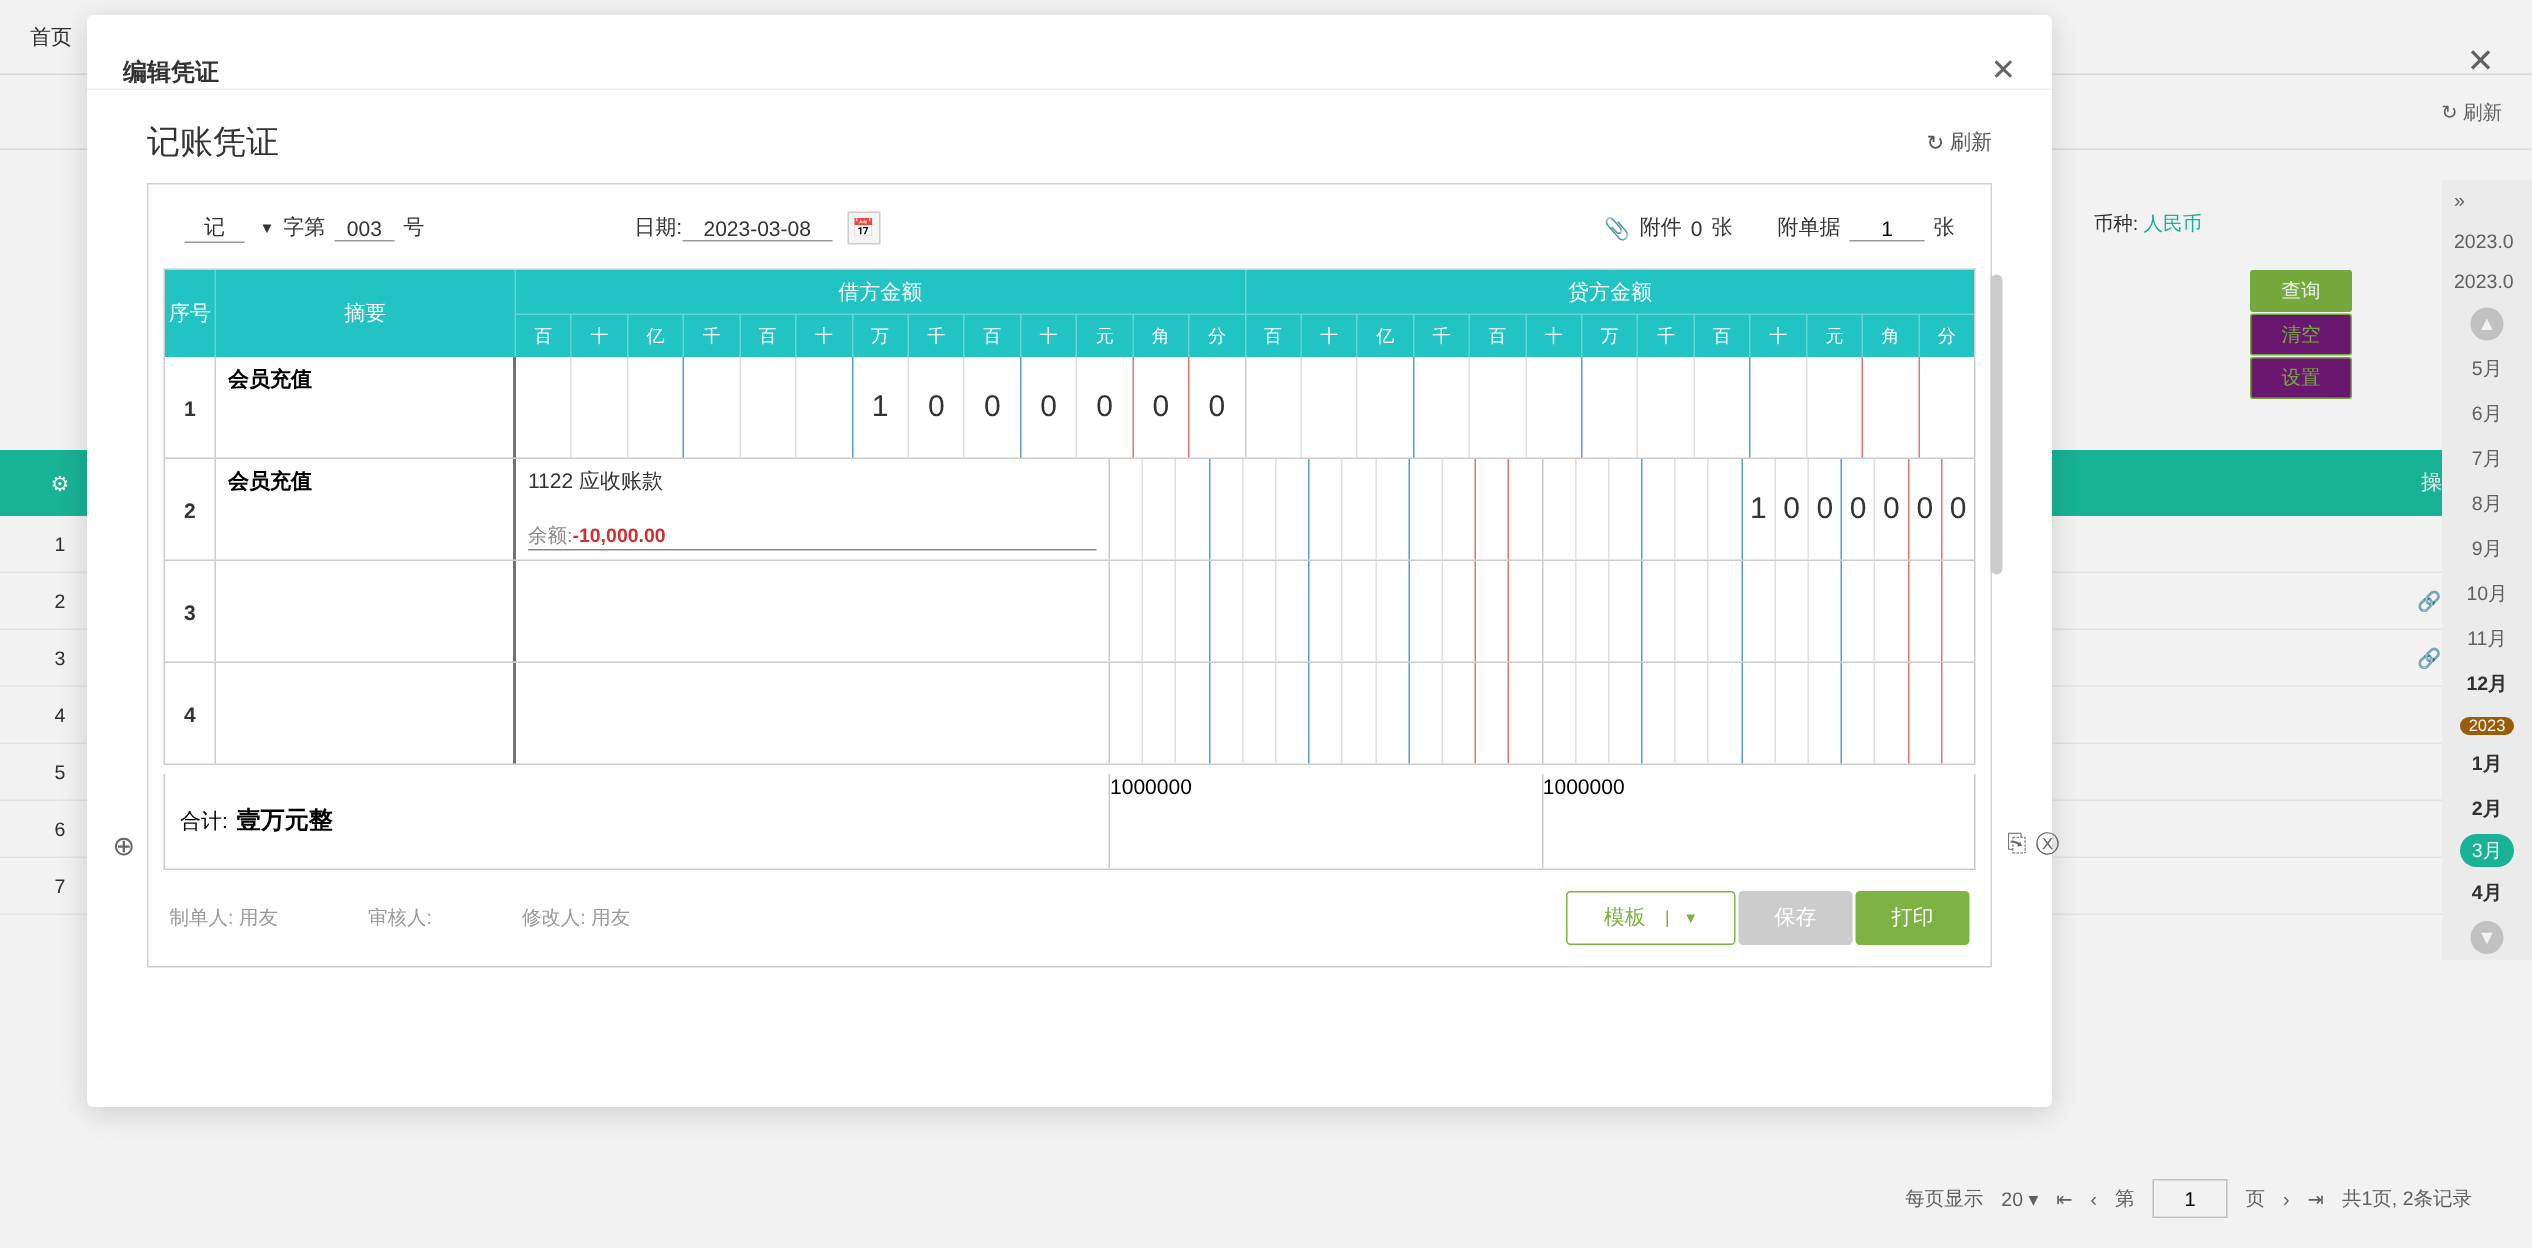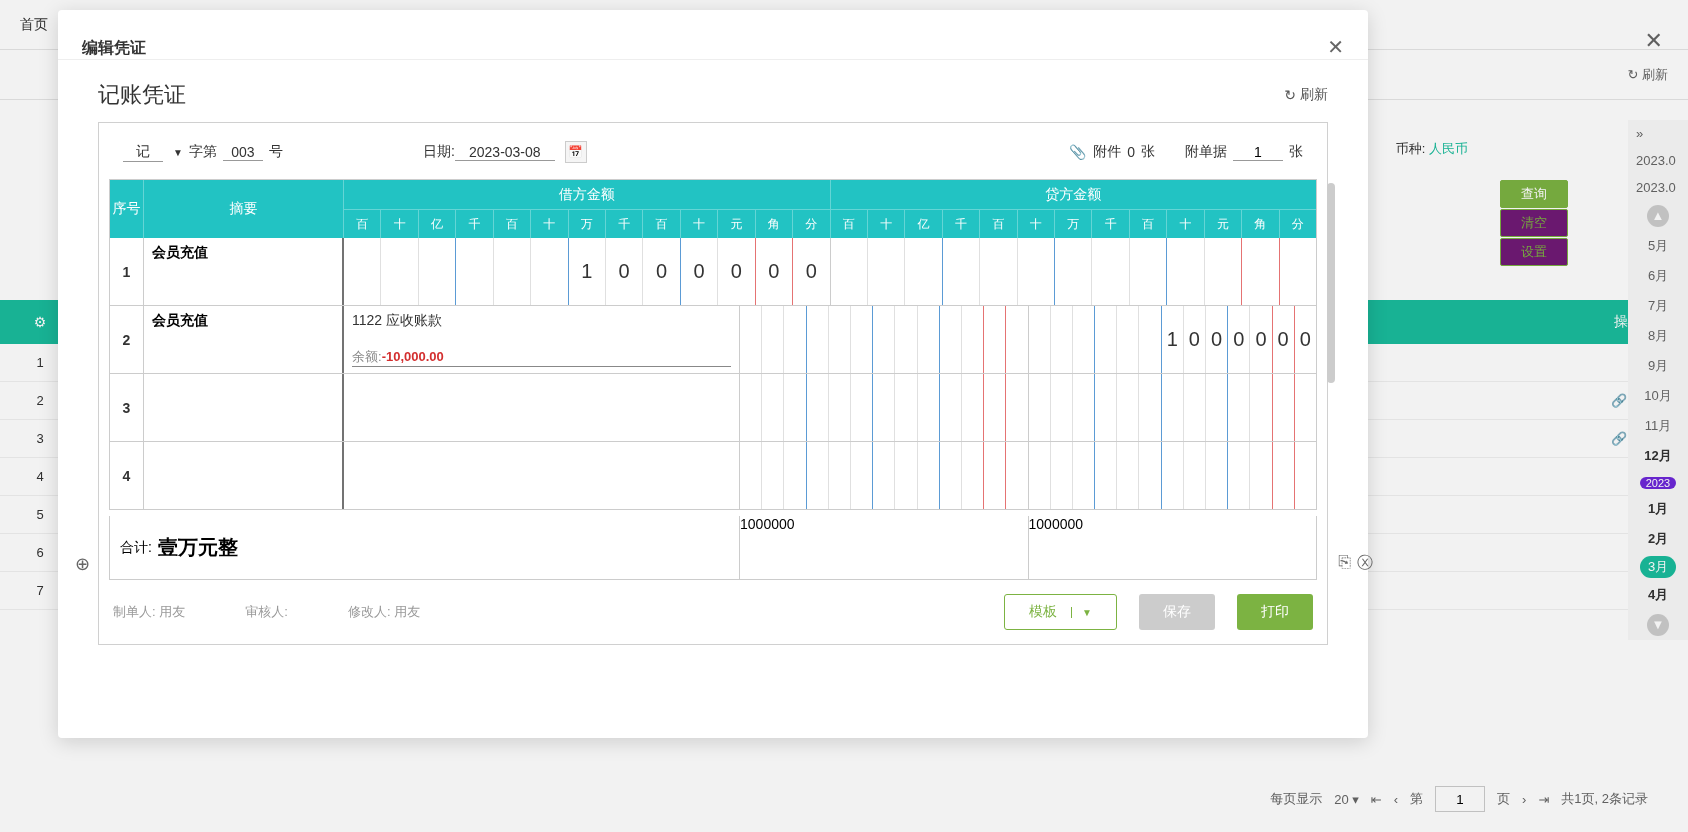--- a/index.html
+++ b/index.html
@@ -22,21 +22,21 @@
 .bg-row { height: 38px; border-bottom: 1px solid #f0f0f0; display: flex; align-items: center; padding: 0 20px; font-size: 13px; }
 .bg-row span:first-child { width: 40px; text-align: center; color: #333; }
 .bg-row .icons { margin-left: auto; display: flex; gap: 12px; color: #aaa; }
 .bg-pagination { position: absolute; bottom: 20px; right: 40px; font-size: 13px; color: #666; display: flex; align-items: center; gap: 12px; }
 .bg-pagination input { width: 50px; height: 26px; border: 1px solid #ccc; text-align: center; }
 
 
 .year-sidebar { position: absolute; right: 0; top: 120px; width: 60px; background: #f8f8f8; font-size: 13px; color: #666; }
 .year-sidebar .yr { padding: 6px 8px; text-align: left; }
 .year-sidebar .mo { padding: 6px 12px; text-align: center; }
-.year-sidebar .yr-badge { background: #6d28d9; color: #fff; border-radius: 10px; padding: 0 6px; font-size: 11px; display: inline-block; }
+.year-sidebar .yr-badge { background: #a16207; color: #fff; border-radius: 10px; padding: 0 6px; font-size: 11px; display: inline-block; }
 .year-sidebar .mo.sel { background: #1abc9c; color: #fff; border-radius: 12px; display: inline-block; padding: 2px 8px; margin: 2px 10px; }
 .year-sidebar .mo.bold { font-weight: bold; color: #333; }
 .year-sidebar .circ { width: 22px; height: 22px; border-radius: 50%; background: #ccc; margin: 4px auto; color: #fff; text-align: center; line-height: 22px; }
 .close-bg { position: absolute; top: 28px; right: 25px; font-size: 22px; color: #666; }
 
 
 .modal-backdrop { position: absolute; inset: 0; background: rgba(0,0,0,0.05); }
 .modal { position: absolute; left: 58px; top: 10px; width: 1310px; height: 728px; background: #fff; border-radius: 4px; box-shadow: 0 4px 20px rgba(0,0,0,0.15); }
 .modal-header { height: 50px; display: flex; align-items: flex-end; padding: 0 24px; border-bottom: 1px solid #eee; }
 .modal-header h3 { font-size: 16px; font-weight: bold; color: #333; }
@@ -81,27 +81,27 @@
 .vt-row .digit { flex: 1; border-right: 1px solid #e0e0e0; display: flex; align-items: center; justify-content: center; font-size: 20px; color: #333; }
 .vt-row .digit:last-child { border-right: none; }
 
 
 .amt-cells .digit:nth-child(3n+3) { border-right-color: #5b9bd5; }
 .amt-cells .digit:nth-child(11) { border-right-color: #e57373; }
 .amt-cells .digit:nth-child(12) { border-right-color: #e57373; }
 
 .vt-total { display: flex; height: 64px; border: 1px solid #ccc; border-top: none; background: #fff; font-size: 14px; margin-top: 6px; }
 .vt-total .lbl { width: 630px; border-right: 1px solid #ccc; display: flex; align-items: center; padding-left: 10px; }
-.vt-total .lbl b { margin-left: 6px; font-size: 20px; }
+.vt-total .lbl b { margin-left: 6px; font-size: 16px; }
 .vt-total .col-amt { flex: 1; display: flex; border-right: 1px solid #ccc; }
 .vt-total .col-amt:last-child { border-right: none; }
 
 .voucher-footer { display: flex; align-items: center; padding: 14px 4px 0; font-size: 13px; color: #999; }
 .voucher-footer .meta { margin-right: 60px; }
-.voucher-footer .btns { margin-left: auto; display: flex; gap: 22px; }
+.voucher-footer .btns { margin-left: auto; display: flex; gap: 2px; }
 .btn { height: 36px; padding: 0 24px; border-radius: 3px; font-size: 14px; cursor: pointer; border: 1px solid transparent; }
 .btn.tpl { border: 1px solid #7cb342; color: #7cb342; background: #fff; display: flex; align-items: center; }
 .btn.tpl .dd { border-left: 1px solid #7cb342; padding-left: 10px; margin-left: 14px; font-size: 10px; }
 .btn.save { background: #ccc; color: #fff; border: none; }
 .btn.print { background: #7cb342; color: #fff; border: none; }
 
 .side-controls { position: absolute; left: -24px; top: 430px; font-size: 18px; color: #666; }
 .side-controls-r { position: absolute; right: -46px; top: 430px; font-size: 16px; color: #666; display: flex; gap: 6px; }
 
 .scroll-thumb { position: absolute; right: 42px; top: 276px; width: 8px; height: 200px; background: #ccc; border-radius: 4px; }

